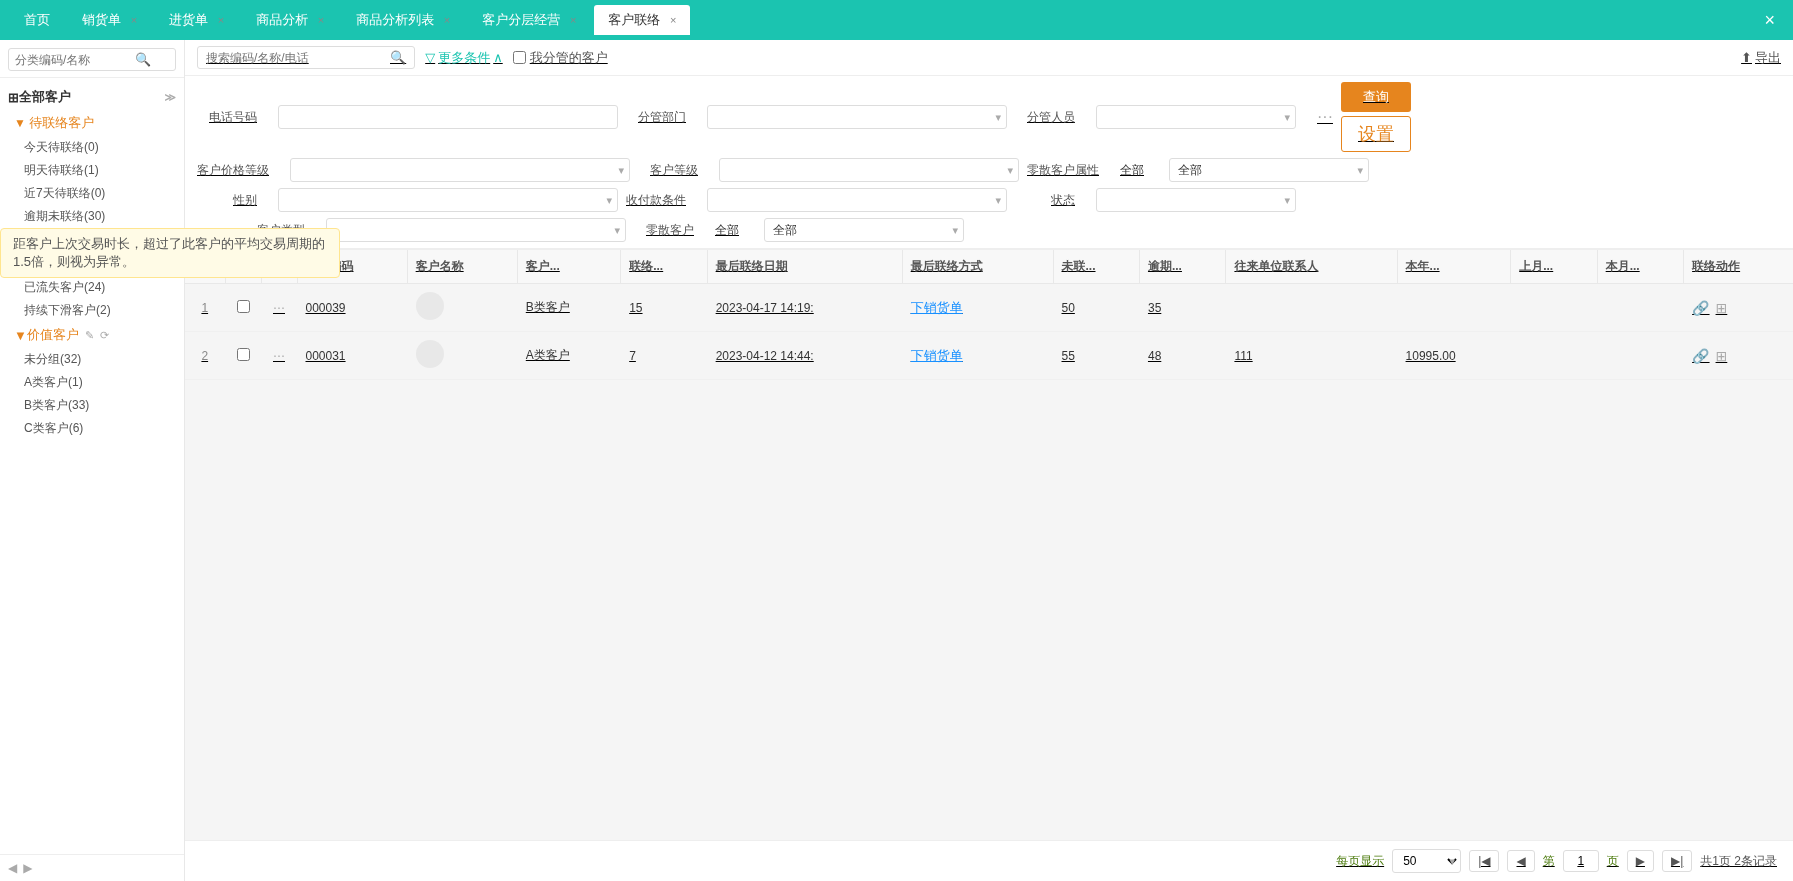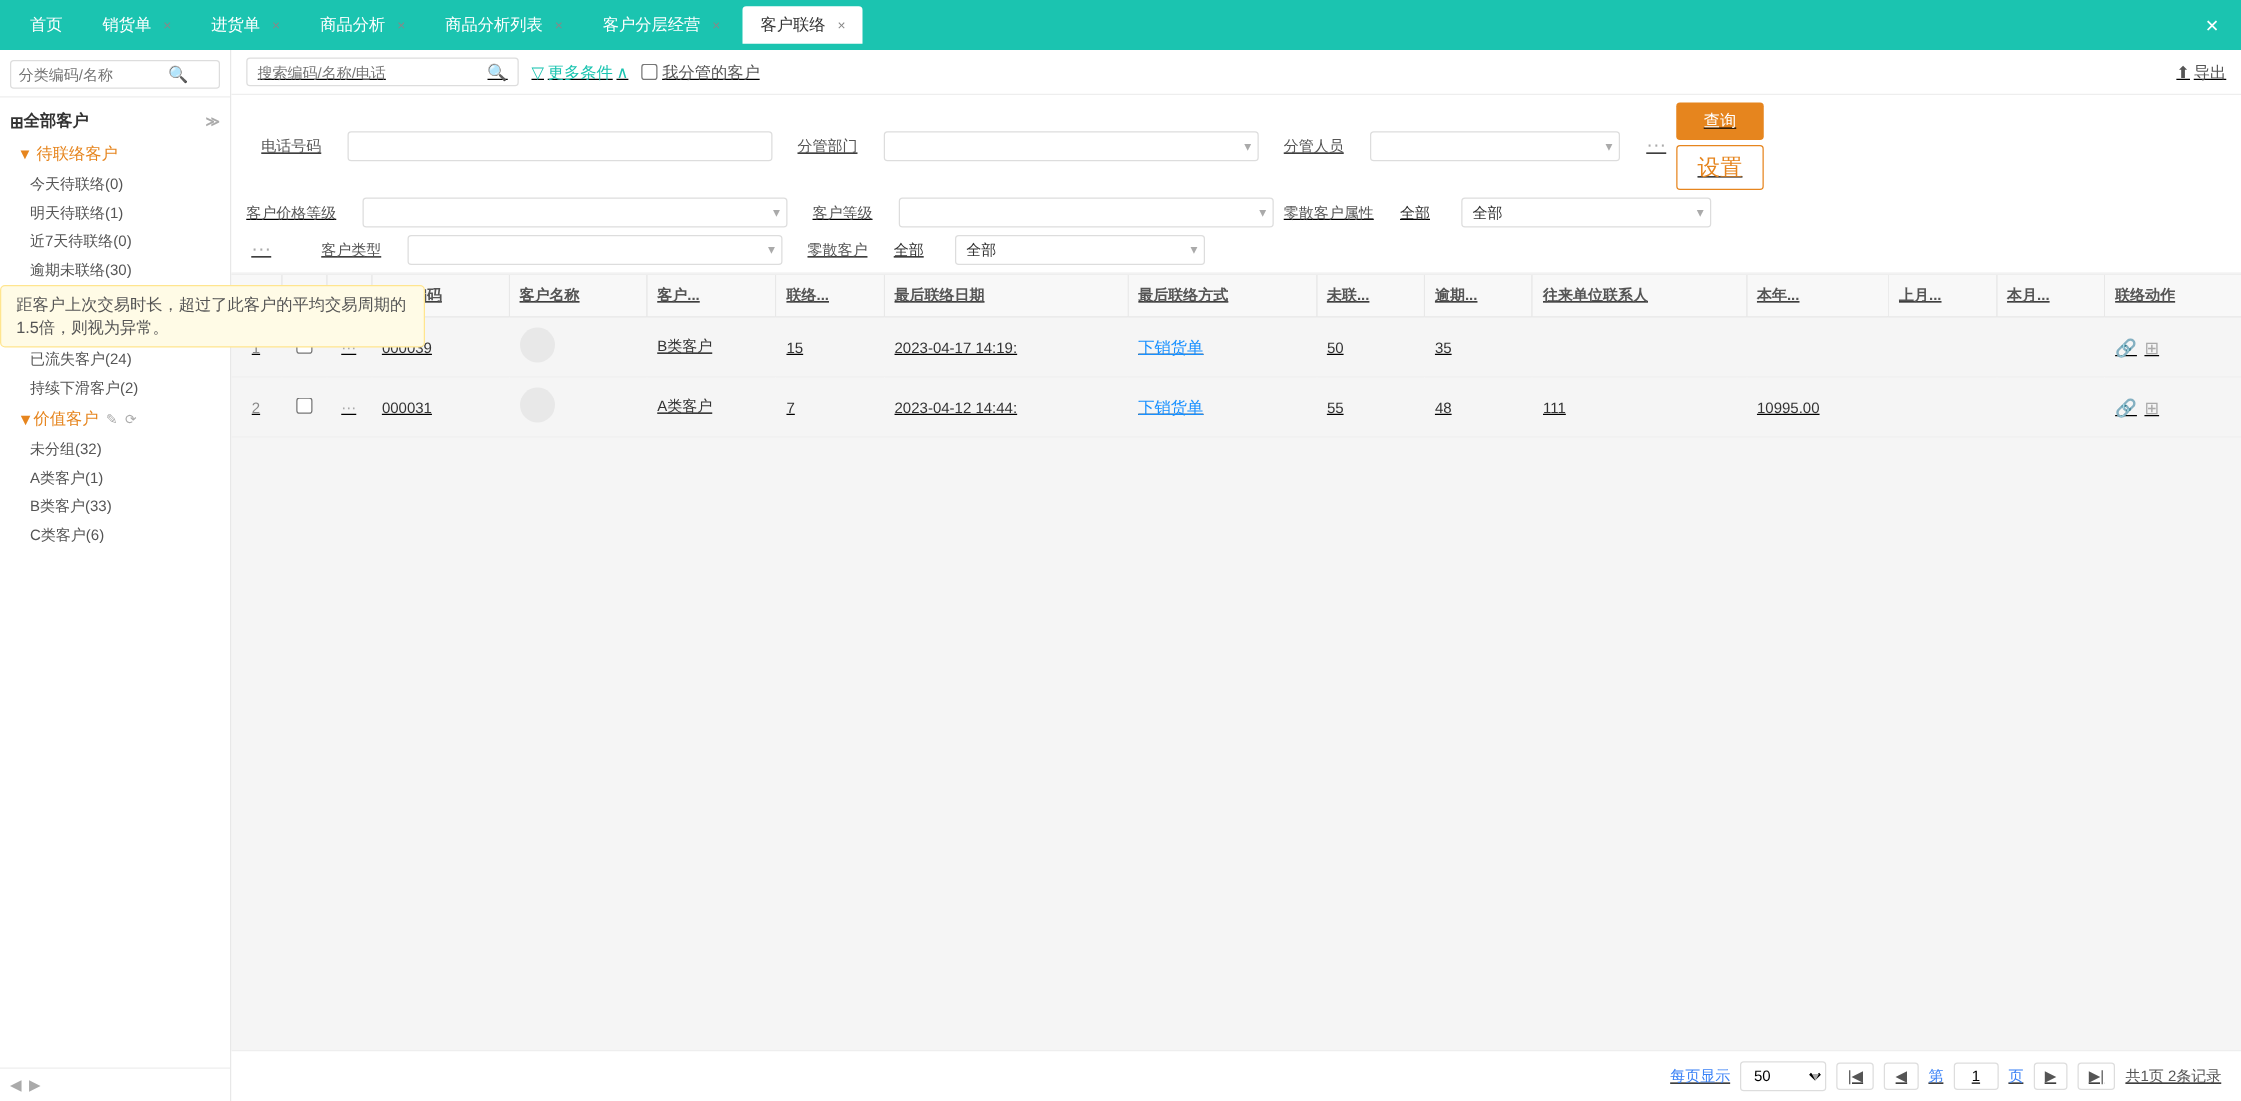--- a/index.html
+++ b/index.html
@@ -367,21 +367,21 @@
     
     .table-footer {
       background: #fff;
       border-top: 1px solid #eee;
       padding: 8px 16px;
       display: flex;
       align-items: center;
       justify-content: flex-end;
       gap: 8px;
     }
-    .page-size-label { font-size: 12px; color: #3b82f6; }
+    .page-size-label { font-size: 12px; color: #4d7c0f; }
     .page-size-select {
       border: 1px solid #ddd;
       border-radius: 3px;
       padding: 3px 20px 3px 6px;
       font-size: 12px;
       background: #fff;
     }
     .page-btn {
       border: 1px solid #ddd;
       background: #fff;
@@ -573,20 +573,46 @@
               <span class="filter-label">零散客户属性</span>
               <span style="font-size:12px;color:#333;margin-right:4px;">全部</span>
               <div class="filter-select-wrap">
                 <select class="filter-select" style="min-width:200px;">
                   <option>全部</option>
                 </select>
               </div>
             </div>
           </div>
 
+          <div class="filter-row">
+            <div class="filter-item">
+              <span class="filter-label">性别</span>
+              <div class="filter-select-wrap">
+                <select class="filter-select" style="min-width:340px;">
+                  <option></option>
+                </select>
+              </div>
+            </div>
+            <div class="filter-item">
+              <span class="filter-label">收付款条件</span>
+              <div class="filter-select-wrap">
+                <select class="filter-select" style="min-width:300px;">
+                  <option></option>
+                </select>
+              </div>
+            </div>
+            <div class="filter-item">
+              <span class="filter-label">状态</span>
+              <div class="filter-select-wrap">
+                <select class="filter-select" style="min-width:200px;">
+                  <option></option>
+                </select>
+              </div>
+            </div>
+          </div>
 
           <div class="filter-row">
             <span class="filter-dots" style="margin-left:4px;">···</span>
             <div class="filter-item" style="margin-left:20px;">
               <span class="filter-label">客户类型</span>
               <div class="filter-select-wrap">
                 <select class="filter-select" style="min-width:300px;">
                   <option></option>
                 </select>
               </div>

